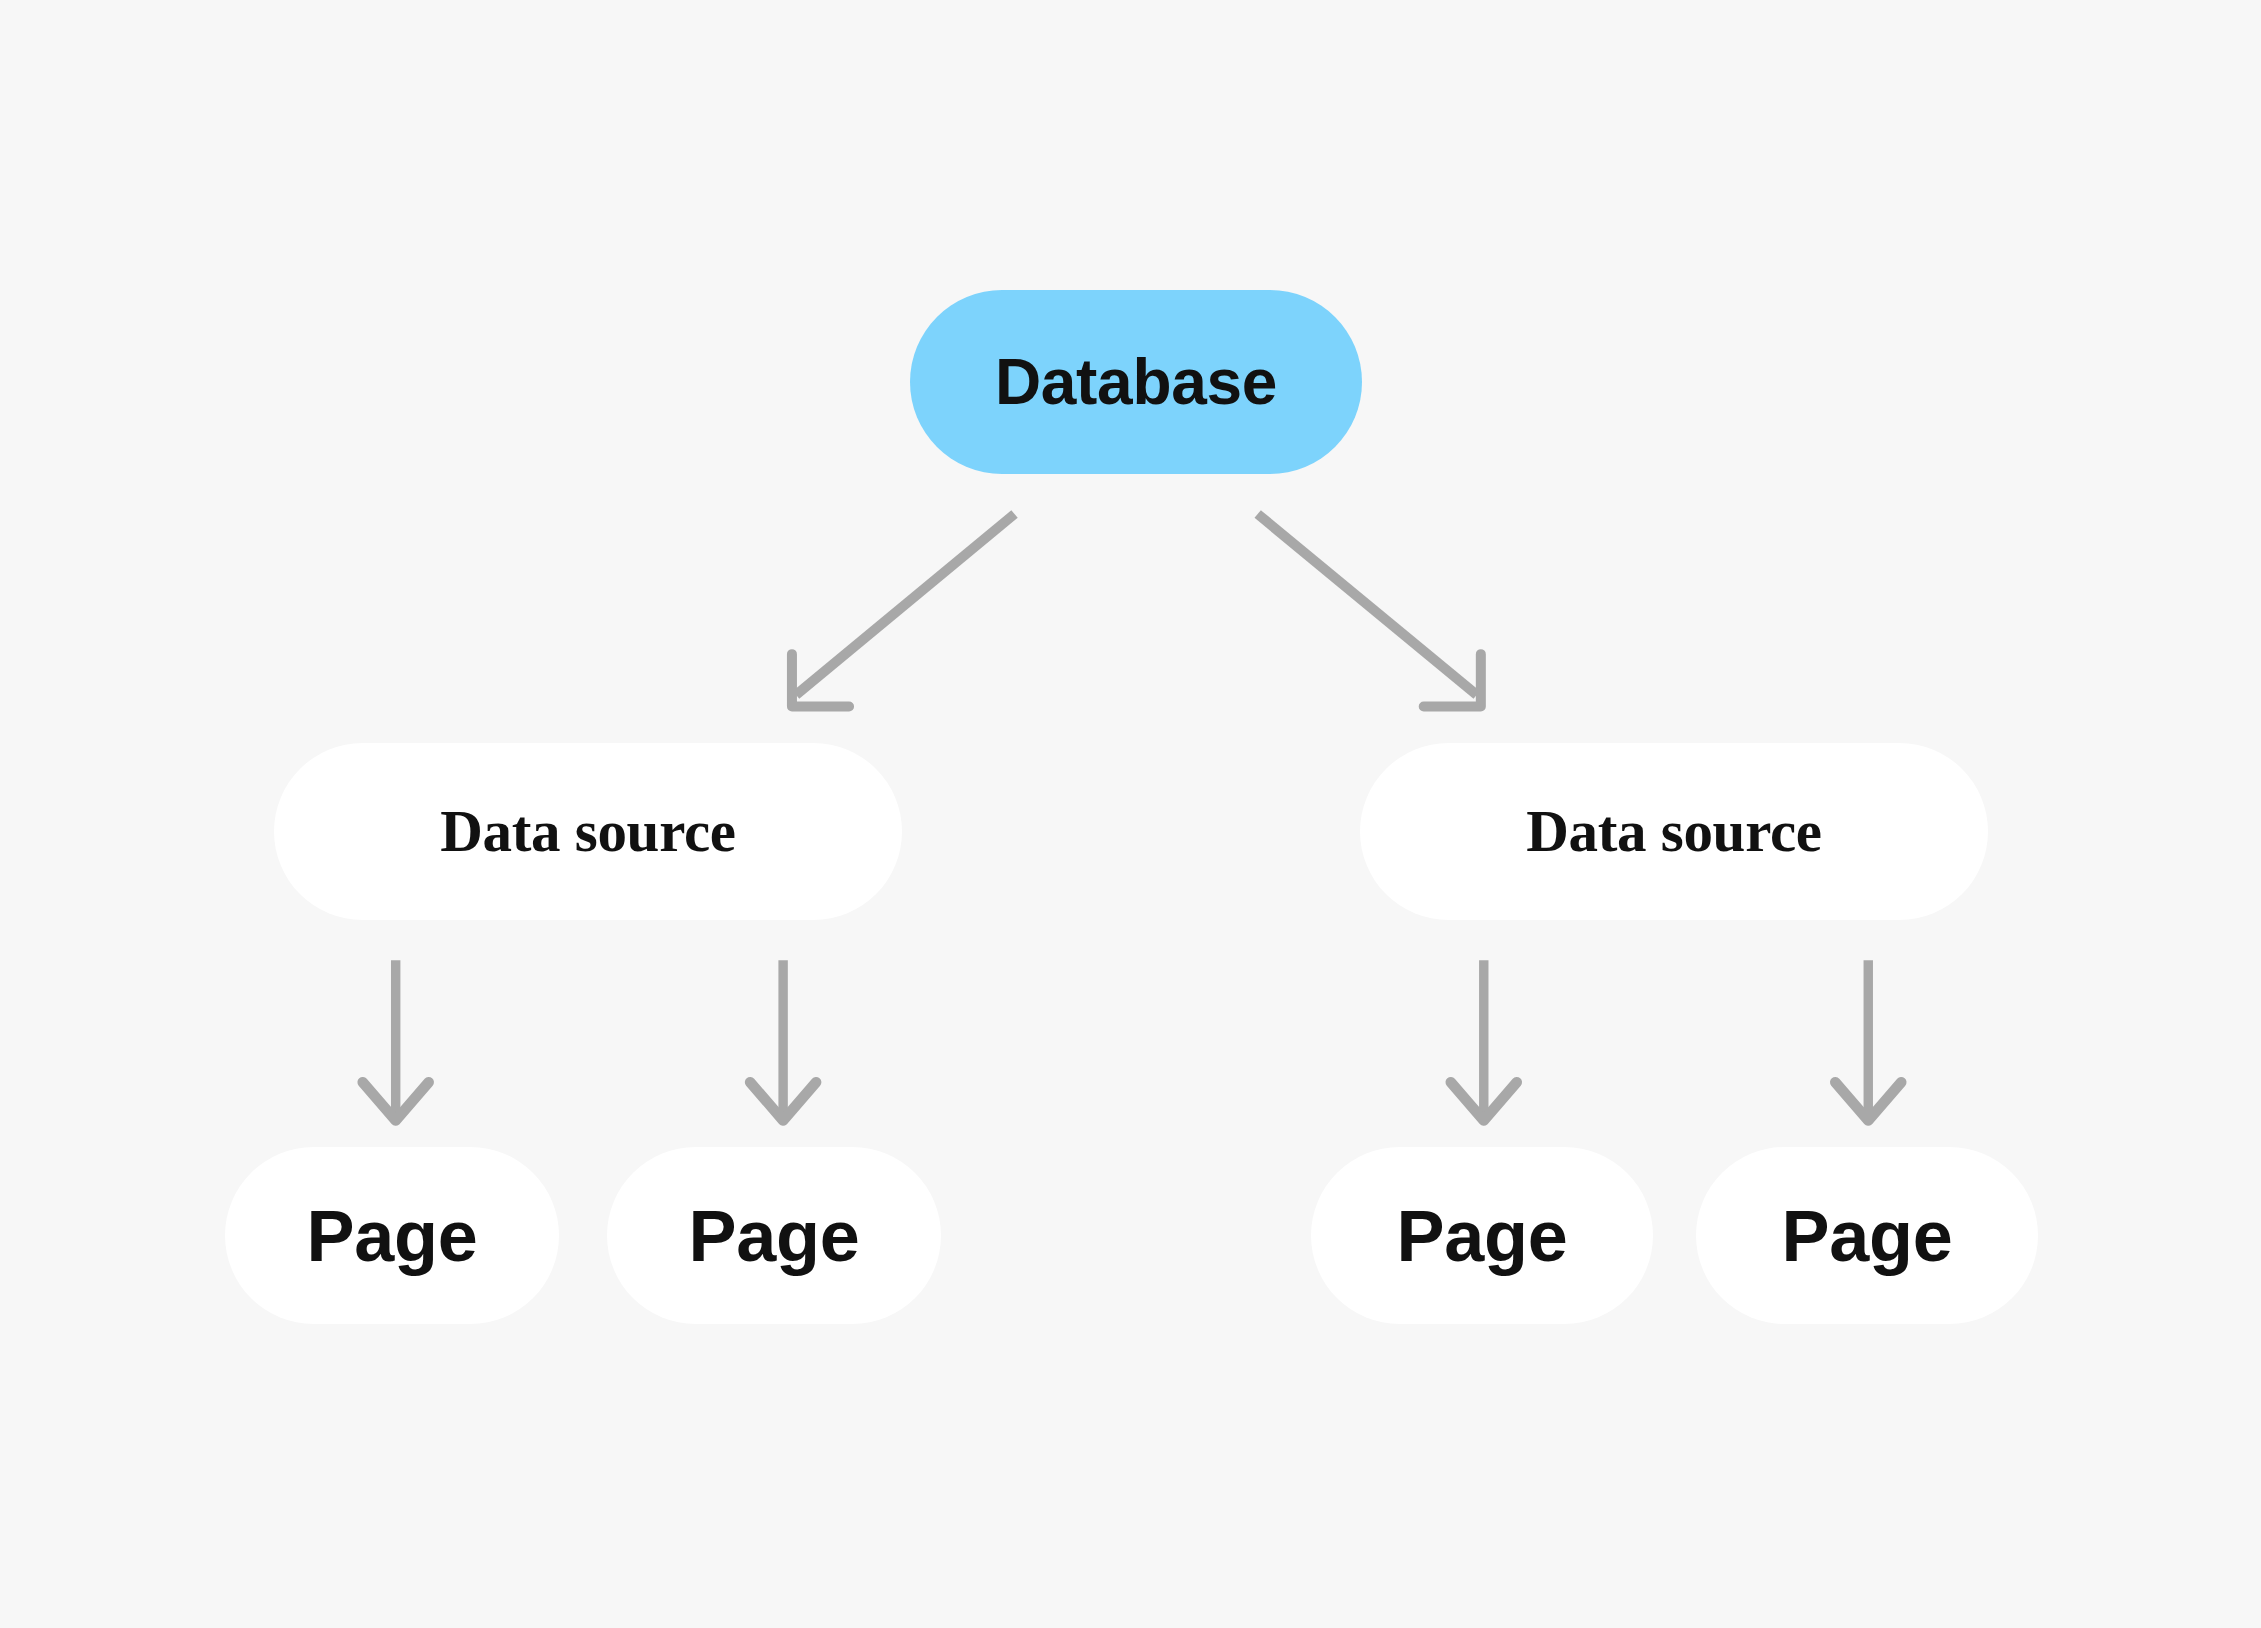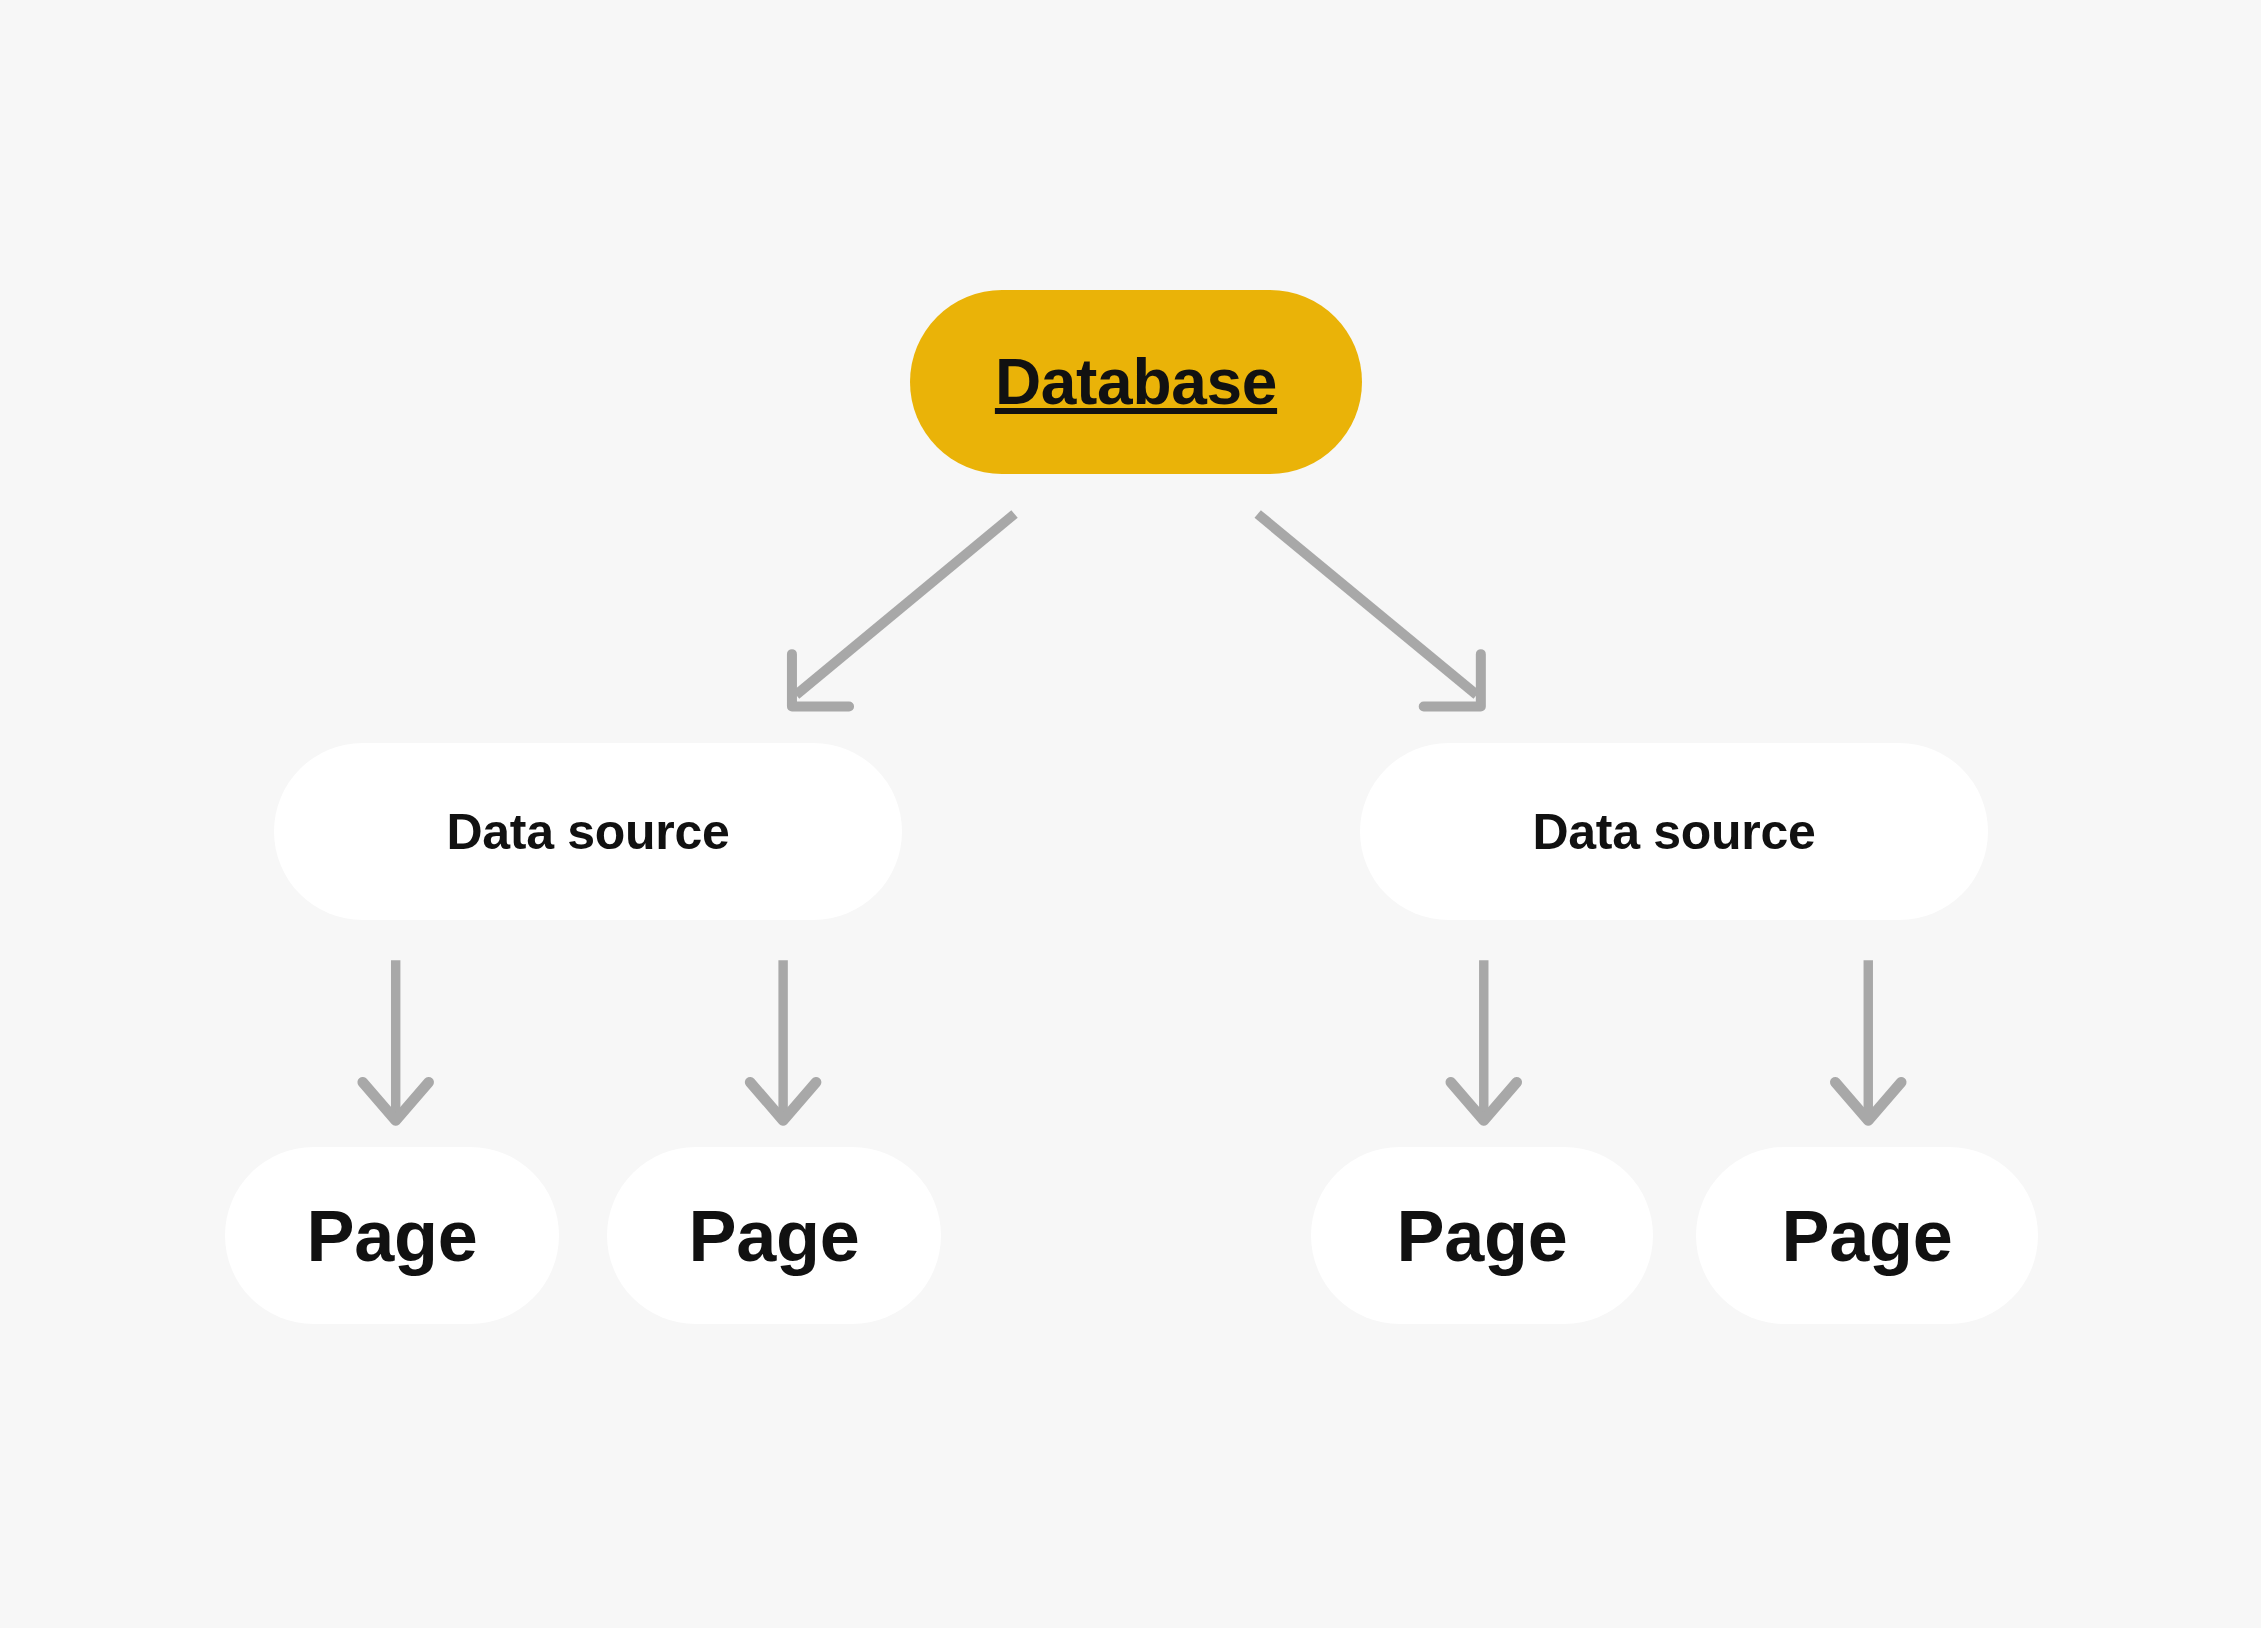--- a/index.html
+++ b/index.html
@@ -51,21 +51,22 @@
     top: 290px;
     width: 452px;
     height: 184px;
     font-size: 64px;
   }
   
   .node--datasource {
     top: 743px;
     width: 628px;
     height: 177px;
-    font-size: 50px;
+    font-size: 59px;
+    font-family: Liberation Serif, serif;
   }
   .node--ds-left  { left: 274px; }
   .node--ds-right { left: 1360px; }
   
   .node--page {
     top: 1147px;
     height: 177px;
     font-size: 72px;
   }
   .node--page-1 { left: 225px;  width: 334px; }
@@ -104,21 +105,21 @@
       <line x1="2520" y1="1631" x2="2520" y2="1895" stroke="#a8a8a8" stroke-width="16" stroke-linecap="butt"></line>
       <path d="M 2464 1838 L 2520 1903 L 2576 1838" fill="none" stroke="#a8a8a8" stroke-width="18" stroke-linecap="round" stroke-linejoin="round"></path>
     </g>
 
     <g>
       <line x1="3173" y1="1631" x2="3173" y2="1895" stroke="#a8a8a8" stroke-width="16" stroke-linecap="butt"></line>
       <path d="M 3117 1838 L 3173 1903 L 3229 1838" fill="none" stroke="#a8a8a8" stroke-width="18" stroke-linecap="round" stroke-linejoin="round"></path>
     </g>
   </svg>
 
-  <div class="node node--database" style="background: #eab308; color: rgb(17, 17, 17); text-decoration: underline;">
+  <div class="node node--database" style="background: #7dd3fc; color: rgb(17, 17, 17);">
     <span class="node-label">Database</span>
   </div>
 
   <div class="node node--datasource node--ds-left" style="background: rgb(255, 255, 255); color: rgb(17, 17, 17);">
     <span class="node-label">Data source</span>
   </div>
 
   <div class="node node--datasource node--ds-right" style="background: rgb(255, 255, 255); color: rgb(17, 17, 17);">
     <span class="node-label">Data source</span>
   </div>

